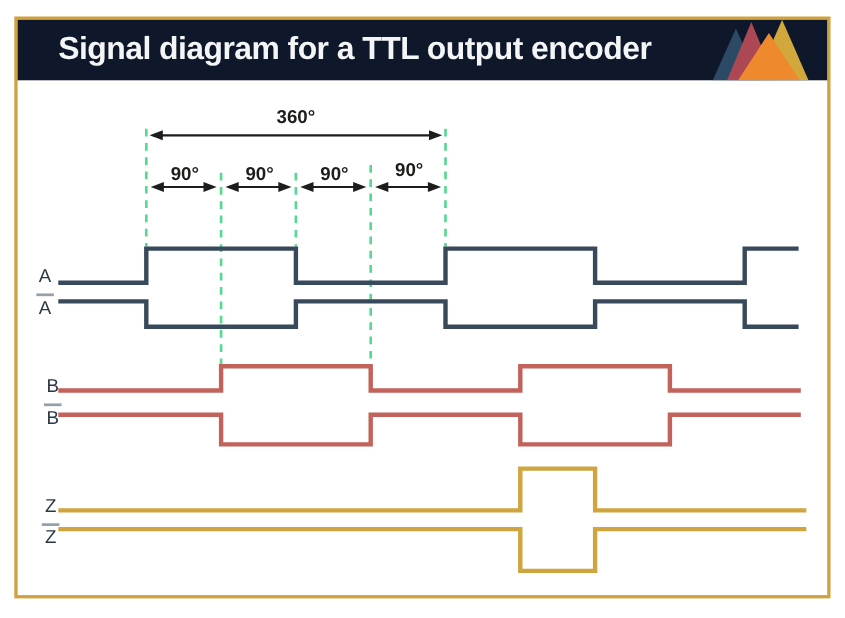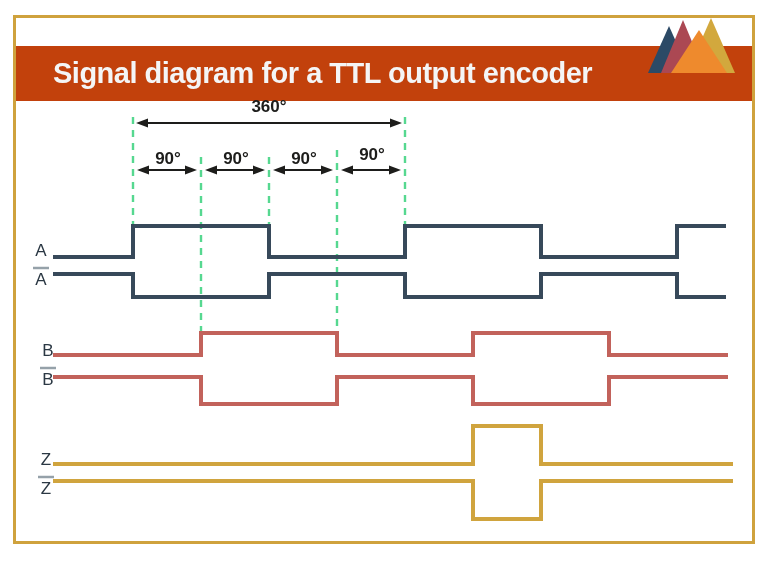--- a/index.html
+++ b/index.html
@@ -1,20 +1,20 @@
 <!DOCTYPE html>
 <html><head>
 <meta charset="utf-8">
 <style>
   html,body{margin:0;padding:0;background:#ffffff;}
   .page{position:relative;width:768px;height:562px;background:#ffffff;overflow:hidden;
         font-family:"Liberation Sans",sans-serif;}
   .frame{position:absolute;left:13px;top:15px;width:742px;height:529px;
          box-sizing:border-box;border:3px solid #cfa23d;background:transparent;}
-  .titlebar{position:absolute;left:16px;top:18px;width:736px;height:55px;background:#c2410c;margin-top:28px;}
+  .titlebar{position:absolute;left:16px;top:18px;width:736px;height:55px;background:#0f172a;}
   .titlebar .title{position:absolute;left:37px;top:0;height:55px;line-height:55px;
         font-size:29px;font-weight:bold;letter-spacing:-0.5px;color:#f4f5f6;white-space:nowrap;}
   #logo-svg{position:absolute;left:645px;top:16px;width:95px;height:57px;}
   #diagram-svg{position:absolute;left:0;top:0;width:768px;height:562px;
         font-family:"Liberation Sans",sans-serif;}
 </style>
 </head>
 <body>
 
 <div class="page">

